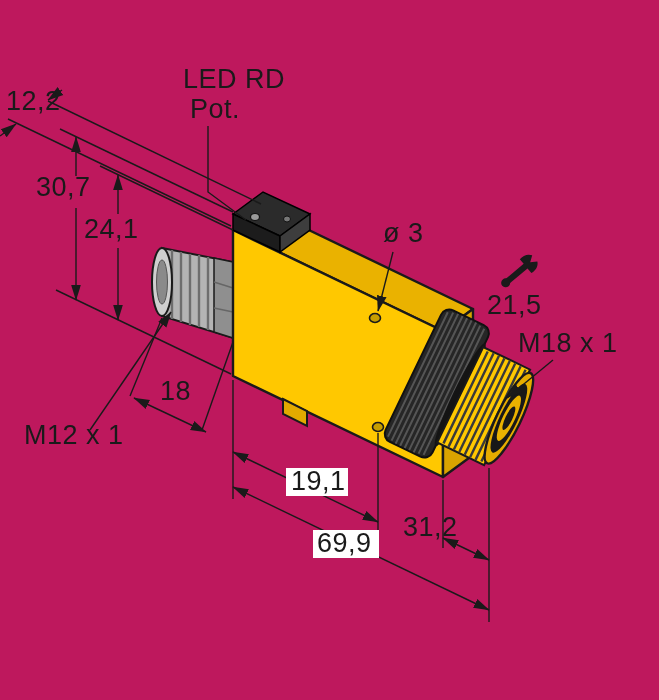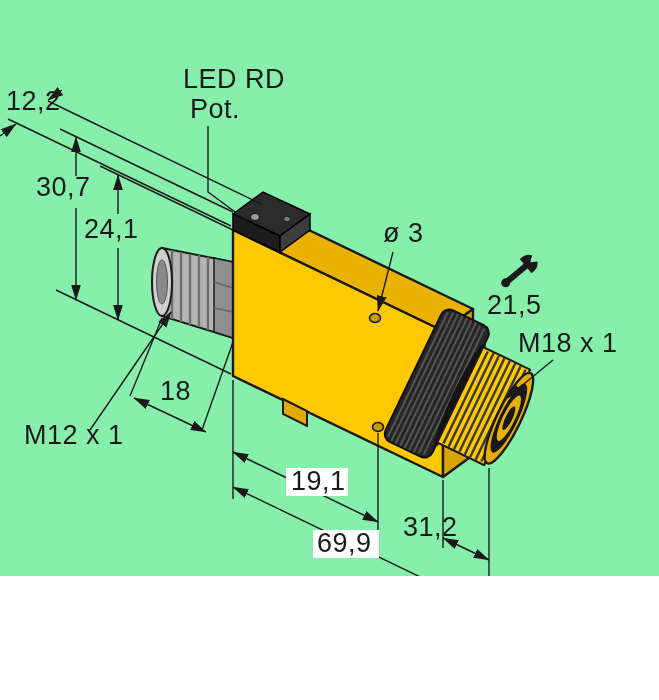--- a/index.html
+++ b/index.html
@@ -1,19 +1,19 @@
 <!DOCTYPE html>
 <html><head>
 <meta charset="utf-8">
 <style>
   html,body{margin:0;padding:0;background:#ffffff;}
   .canvas{
     position:relative;
-    width:659px;height:576px;
-    background:#86efac;
+    width:659px;height:700px;
+    background:#be185d;
     font-family:"Liberation Sans", sans-serif;
     overflow:hidden;
   }
   svg{display:block;}
   .dim-label{
     font-family:"Liberation Sans", sans-serif;
     font-size:27px;
     letter-spacing:0.5px;
     fill:#1a1a1a;
   }

